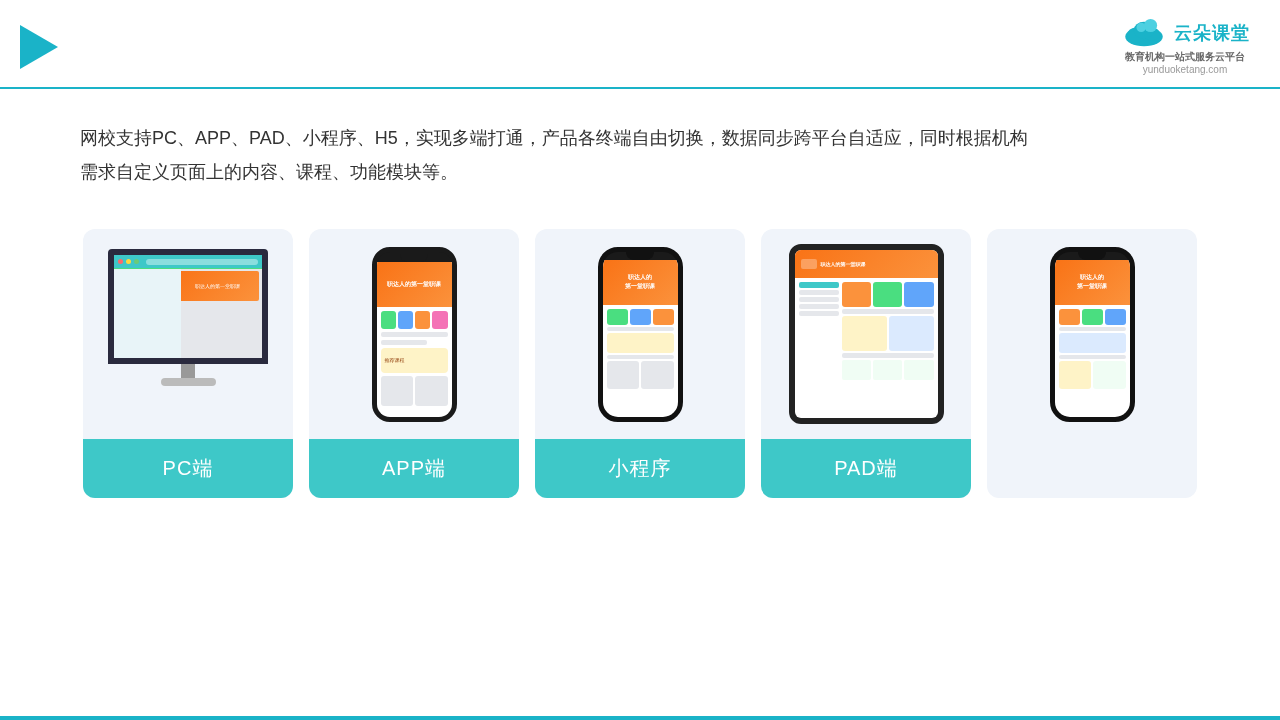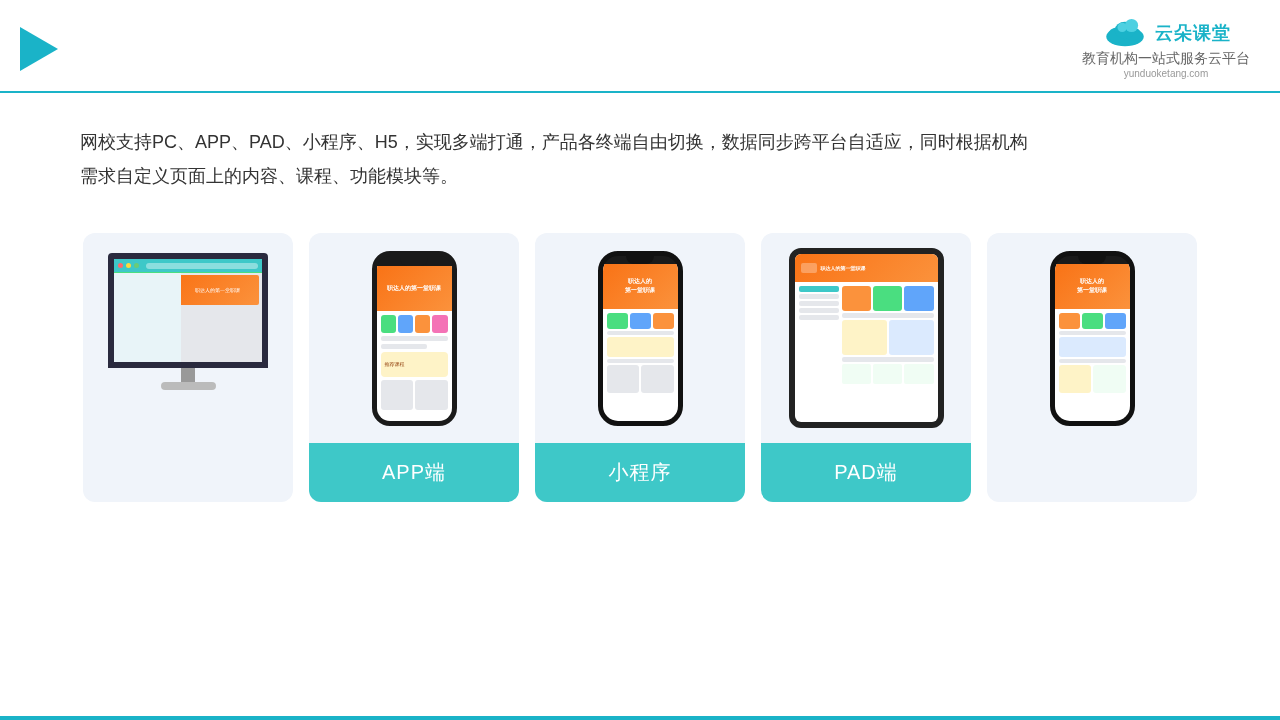--- a/index.html
+++ b/index.html
@@ -53,24 +53,25 @@
       width: 48px;
       height: 30px;
     }
     .logo-text-main {
       font-size: 18px;
       font-weight: bold;
       color: #1ab3c8;
       letter-spacing: 1px;
     }
     .logo-subtext {
-      font-size: 14px;
+      font-size: 10px;
       color: #666;
       text-align: left;
       margin-top: 2px;
+      font-weight: bold;
     }
     .logo-url {
       font-size: 10px;
       color: #999;
     }
 
     
     .description {
       padding: 32px 80px 20px 80px;
       font-size: 18px;
@@ -261,20 +262,21 @@
                 <div style="height:5px;background:#e5e7eb;border-radius:2px;"></div>
                 <div style="height:5px;background:#e5e7eb;border-radius:2px;"></div>
               </div>
             </div>
           </div>
         </div>
         <div class="monitor-stand-neck"></div>
         <div class="monitor-stand-base"></div>
       </div>
     </div>
+    <div class="card-label">PC端</div>
   </div>
 
   <div class="card">
     <div class="card-image-area">
       <div class="phone-mockup" style="width:85px;height:175px;border-radius:18px;border:5px solid #1a1a1a;background:#1a1a1a;">
         <div class="phone-notch" style="width:28px;height:10px;background:#1a1a1a;border-radius:0 0 8px 8px;margin:0 auto;position:relative;z-index:2;"></div>
         <div style="flex:1;background:white;overflow:hidden;position:relative;">
           <div style="height:45px;background:linear-gradient(135deg,#f97316,#fb923c);display:flex;align-items:center;justify-content:center;">
             <div style="font-size:6px;color:white;font-weight:bold;">职达人的第一堂职课</div>
           </div>

